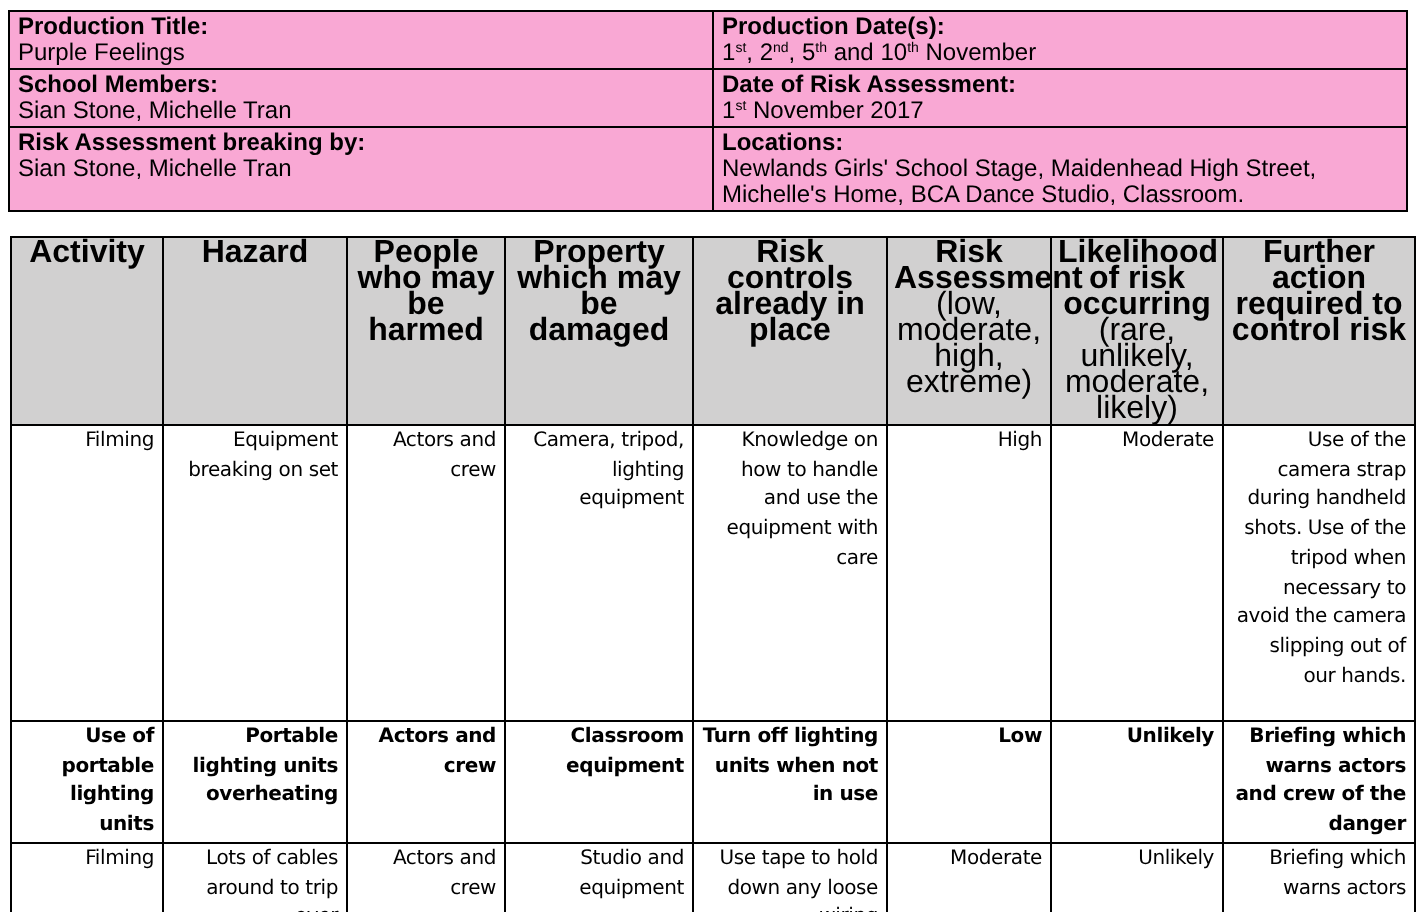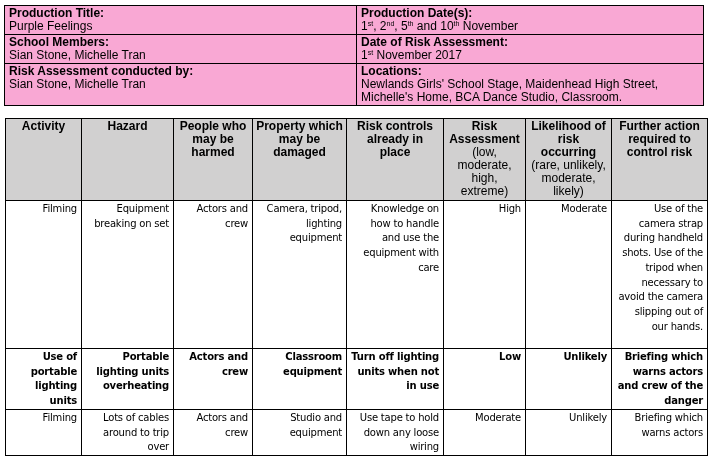--- a/index.html
+++ b/index.html
@@ -21,21 +21,21 @@
   .info-table tr.r2 td { height: 26px; }
   .info-table tr.r3 td { height: 39px; }
   sup { font-size: 7px; line-height: 0; vertical-align: 4px; }
 
   .risk-table {
     position: absolute; left: 5px; top: 118px; width: 702px;
     border-collapse: collapse; table-layout: fixed;
   }
   .risk-table th, .risk-table td { border: 1px solid #000; vertical-align: top; }
   .risk-table th {
-    background: #d1d0d0; font-family: "Liberation Sans", sans-serif; font-size: 12px;
+    background: #d1d0d0; font-family: "Liberation Sans", sans-serif; font-size: 16px;
     line-height: 13px; font-weight: bold; text-align: center; padding: 1px 3px; height: 79px;
   }
   .risk-table th .sub { font-weight: normal; display: block; }
   .risk-table td {
     font-family: "DejaVu Sans", sans-serif; font-size: 10px; line-height: 14.7px;
     padding: 1px 4px 0 4px; color: #000; letter-spacing: -0.2px; text-align: right;
   }
   .risk-table tr.row1 td { height: 146px; }
   .risk-table tr.row2 td { height: 57px; font-weight: bold; }
   .risk-table tr.row3 td { height: 44px; }
@@ -60,21 +60,21 @@
       <span class="lbl">School Members:</span>
       <span class="val">Sian Stone, Michelle Tran</span>
     </td>
     <td>
       <span class="lbl">Date of Risk Assessment:</span>
       <span class="val"><span>1</span><sup>st</sup><span style="white-space:pre"> November 2017</span></span>
     </td>
   </tr>
   <tr class="r3">
     <td class="left">
-      <span class="lbl">Risk Assessment conducted by:</span>
+      <span class="lbl">Risk Assessment breaking by:</span>
       <span class="val">Sian Stone, Michelle Tran</span>
     </td>
     <td>
       <span class="lbl">Locations:</span>
       <span class="val">Newlands Girls' School Stage, Maidenhead High Street,</span>
       <span class="val">Michelle's Home, BCA Dance Studio, Classroom.</span>
     </td>
   </tr>
 </tbody>
   </table>

